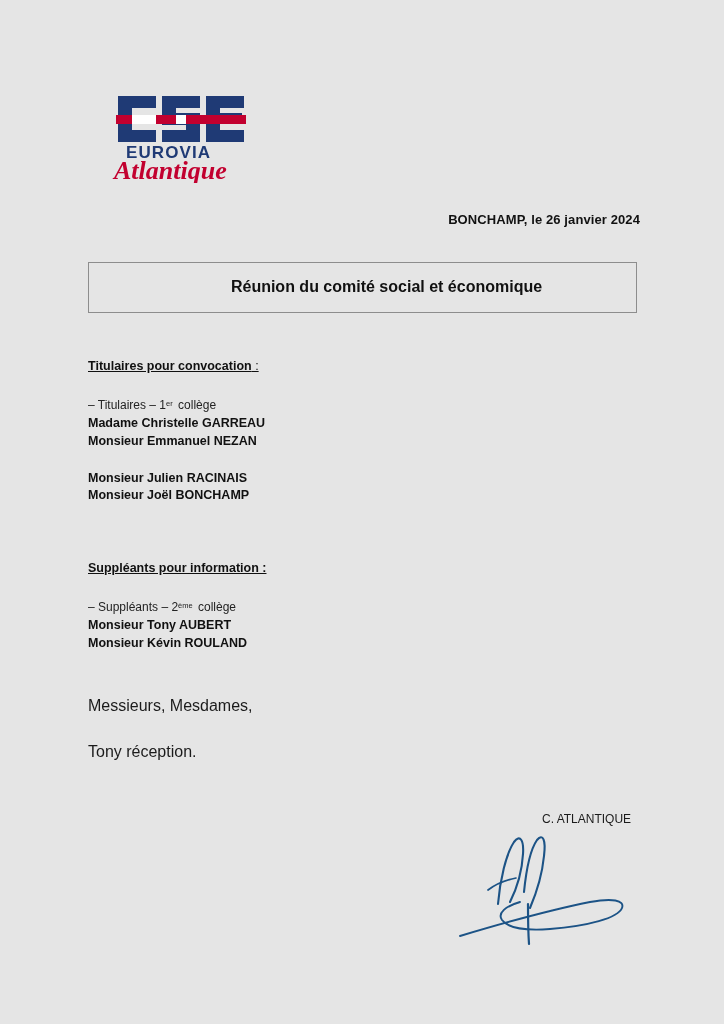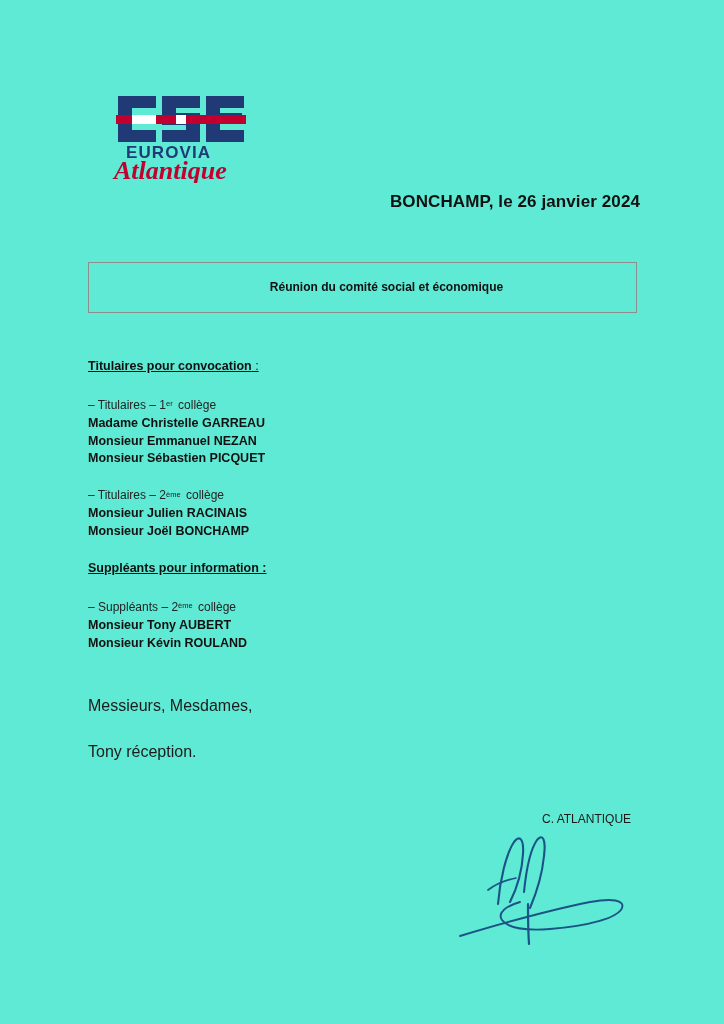--- a/index.html
+++ b/index.html
@@ -12,60 +12,60 @@
     height: 1024px;
     position: relative;
     font-family: "Liberation Sans", sans-serif;
     color: #111111;
     overflow: hidden;
   }
 
   .page {
     position: absolute;
     inset: 0;
-    background: #5eead4;
+    background: #e5e5e5;
   }
 
   
   .logo {
     position: absolute;
     left: 108px;
     top: 88px;
     width: 160px;
     height: 95px;
   }
   .logo svg { display: block; }
 
   
   .date-line {
     position: absolute;
     right: 84px;
-    top: 192px;
-    font-size: 17px;
+    top: 212px;
+    font-size: 13px;
     font-weight: bold;
     letter-spacing: 0.1px;
     white-space: nowrap;
   }
 
   
   .title-box {
     position: absolute;
     left: 88px;
     top: 262px;
     width: 549px;
     height: 51px;
     border: 1px solid #8d8d8d;
     box-sizing: border-box;
     display: flex;
     flex-direction: column;
     align-items: center;
     justify-content: center;
   }
   .title-box .title-line {
-    font-size: 12px;
+    font-size: 16px;
     font-weight: bold;
     line-height: 1.42;
     text-align: center;
     white-space: nowrap;
     padding-left: 48px;
   }
 
   
   .attendees {
     position: absolute;
@@ -182,25 +182,23 @@
     <div class="title-line">Réunion du comité social et économique</div>
   </div>
 
   <div class="attendees">
     <p class="section-heading"><span>Titulaires pour convocation</span><span class="plain"> :</span></p>
 
     <div class="group">
       <p class="group-label"><span>– Titulaires – 1</span><sup>er</sup><span> collège</span></p>
       <p class="person">Madame Christelle GARREAU</p>
       <p class="person">Monsieur Emmanuel NEZAN</p>
-      <p class="person">Monsieur Sébastien PICQUET</p>
     </div>
 
     <div class="group">
-      <p class="group-label"><span>– Titulaires – 2</span><sup>ème</sup><span> collège</span></p>
       <p class="person">Monsieur Julien RACINAIS</p>
       <p class="person">Monsieur Joël BONCHAMP</p>
     </div>
   </div>
 
   <div class="suppleants-block">
     <p class="section-heading">Suppléants pour information :</p>
     <div class="group">
       <p class="group-label"><span>– Suppléants – 2</span><sup>ème</sup><span> collège</span></p>
       <p class="person">Monsieur Tony AUBERT</p>

